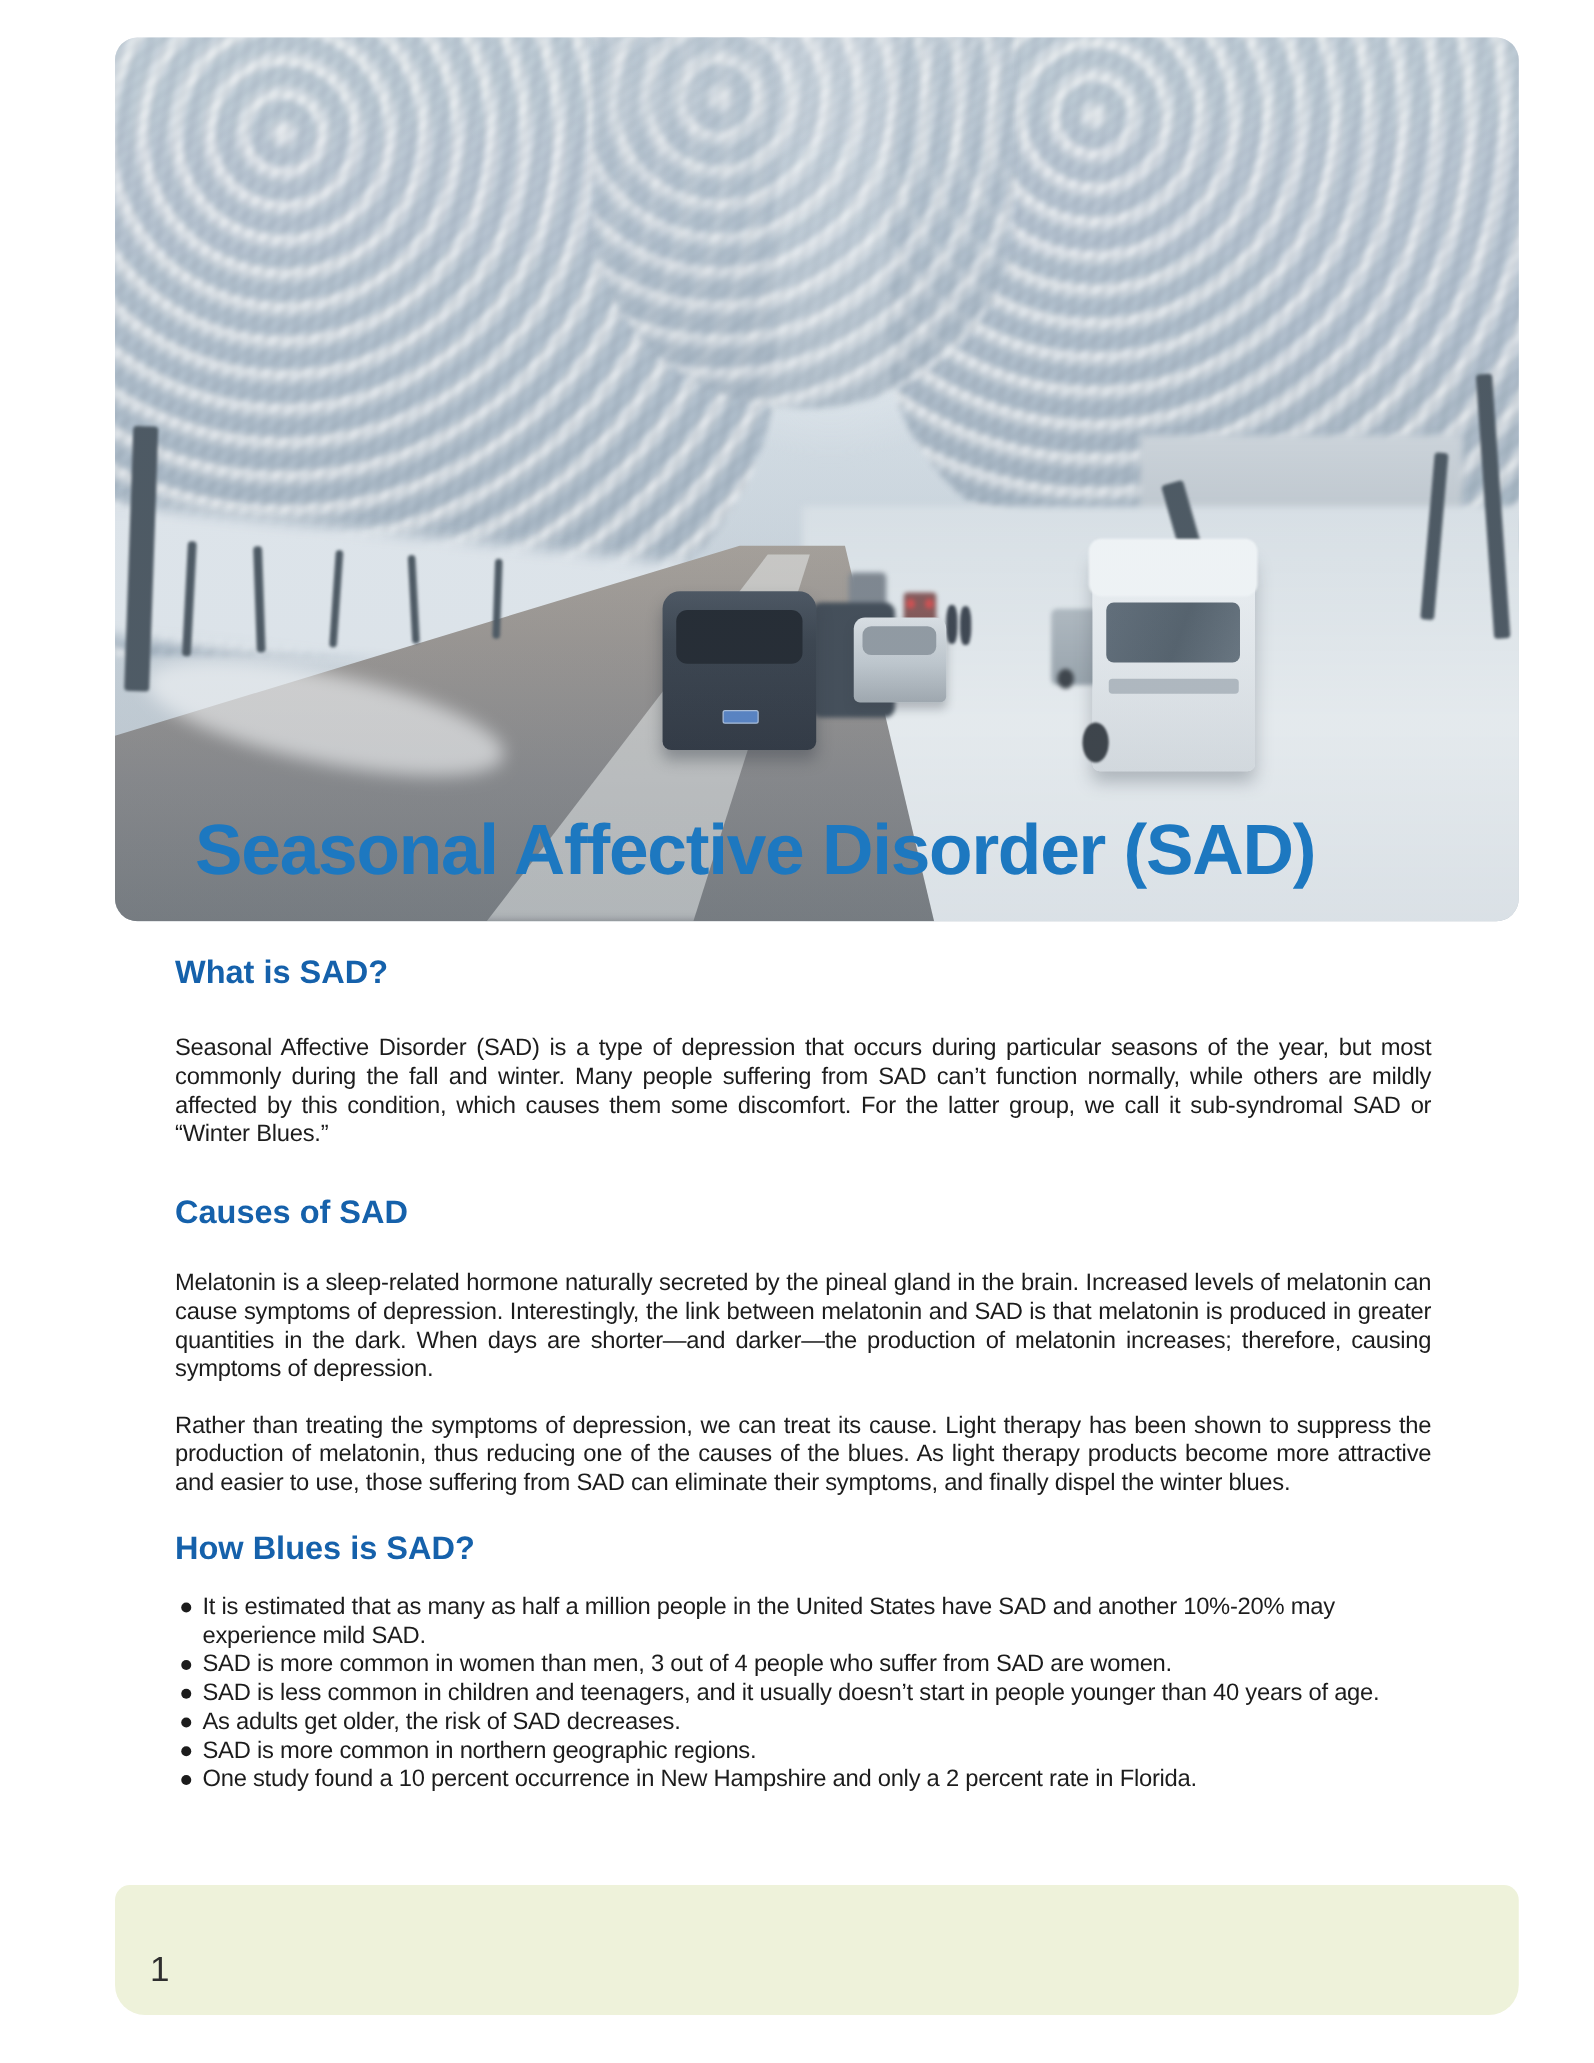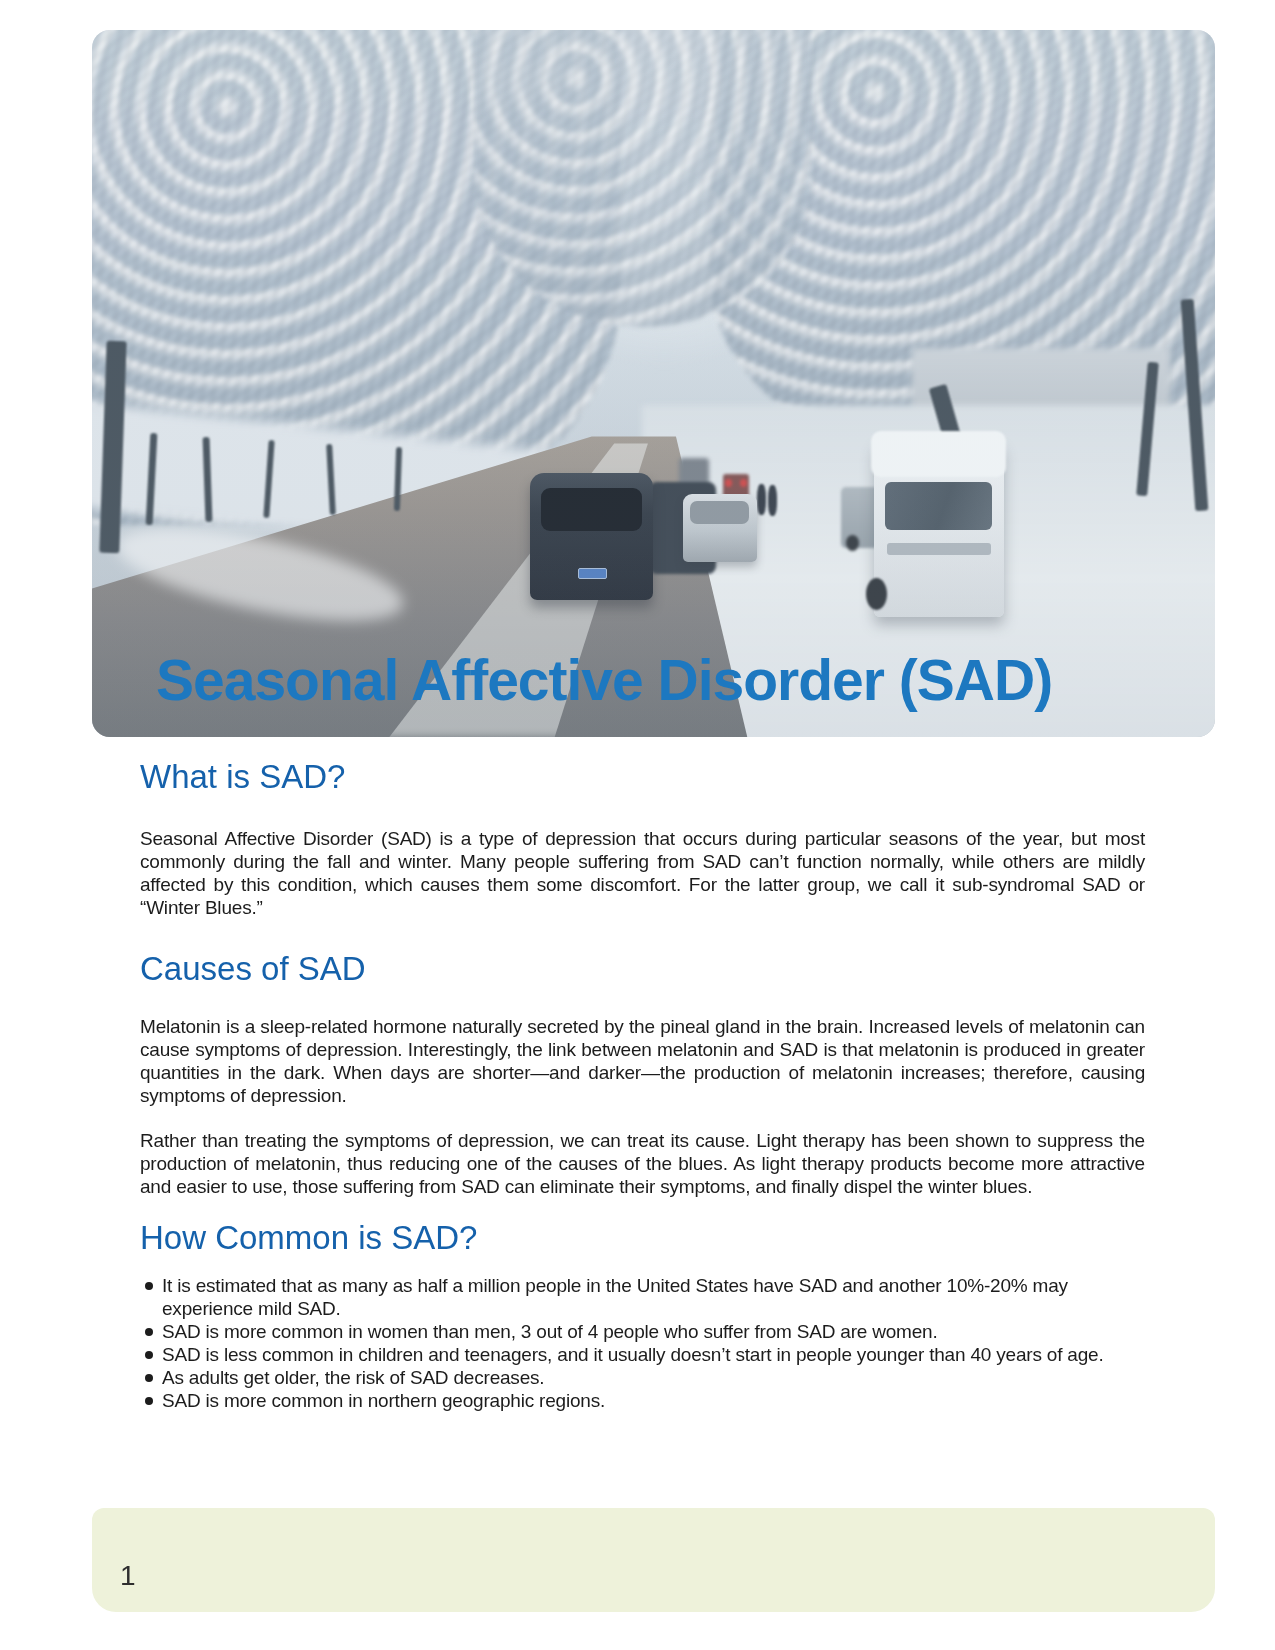--- a/index.html
+++ b/index.html
@@ -122,21 +122,21 @@
 
   .hero-title {
     position:absolute; left:64px; bottom:24px;
     font-size:57px; font-weight:bold; letter-spacing:-1px;
     color:#1d78c0; white-space:nowrap;
   }
 
   
   .content { margin:0 130px 0 140px; }
   .content h2 {
-    font-size:33px; line-height:36px; font-weight:normal;
+    font-size:26px; line-height:36px; font-weight:bold;
     color:#1561ab; margin:0;
   }
   .h-what   { margin-top:22px !important; }
   .h-causes { margin-top:32px !important; }
   .h-common { margin-top:22px !important; }
   .content p {
     font-size:19px; line-height:23px; letter-spacing:-.2px;
     text-align:justify; margin:0;
   }
   .p-gap-lg { margin-top:32px !important; }
@@ -217,40 +217,44 @@
 </div>
 
 <div class="content">
   <h2 class="h-what">What is SAD?</h2>
   <p class="p-gap-lg">Seasonal Affective Disorder (SAD) is a type of depression that occurs during particular seasons of the year, but most commonly during the fall and winter. Many people suffering from SAD can’t function normally, while others are mildly affected by this condition, which causes them some discomfort. For the latter group, we call it sub-syndromal SAD or “Winter Blues.”</p>
 
   <h2 class="h-causes">Causes of SAD</h2>
   <p class="p-gap-md">Melatonin is a sleep-related hormone naturally secreted by the pineal gland in the brain. Increased levels of melatonin can cause symptoms of depression. Interestingly, the link between melatonin and SAD is that melatonin is produced in greater quantities in the dark. When days are shorter—and darker—the production of melatonin increases; therefore, causing symptoms of depression.</p>
   <p class="p-gap-sm">Rather than treating the symptoms of depression, we can treat its cause. Light therapy has been shown to suppress the production of melatonin, thus reducing one of the causes of the blues. As light therapy products become more attractive and easier to use, those suffering from SAD can eliminate their symptoms, and finally dispel the winter blues.</p>
 
-  <h2 class="h-common">How Common is SAD?</h2>
+  <h2 class="h-common">How Blues is SAD?</h2>
   <ul class="bullets">
     <li>
       <span class="dot"></span>
       <span>It is estimated that as many as half a million people in the United States have SAD and another 10%-20% may experience mild SAD.</span>
     </li>
     <li>
       <span class="dot"></span>
       <span>SAD is more common in women than men, 3 out of 4 people who suffer from SAD are women.</span>
     </li>
     <li>
       <span class="dot"></span>
       <span>SAD is less common in children and teenagers, and it usually doesn’t start in people younger than 40 years of age.</span>
     </li>
     <li>
       <span class="dot"></span>
       <span>As adults get older, the risk of SAD decreases.</span>
     </li>
     <li>
       <span class="dot"></span>
       <span>SAD is more common in northern geographic regions.</span>
+    </li>
+    <li>
+      <span class="dot"></span>
+      <span>One study found a 10 percent occurrence in New Hampshire and only a 2 percent rate in Florida.</span>
     </li>
   </ul>
 </div>
 
 <div class="footer">
   <span class="pagenum">1</span>
 </div>
 
 </body></html>

